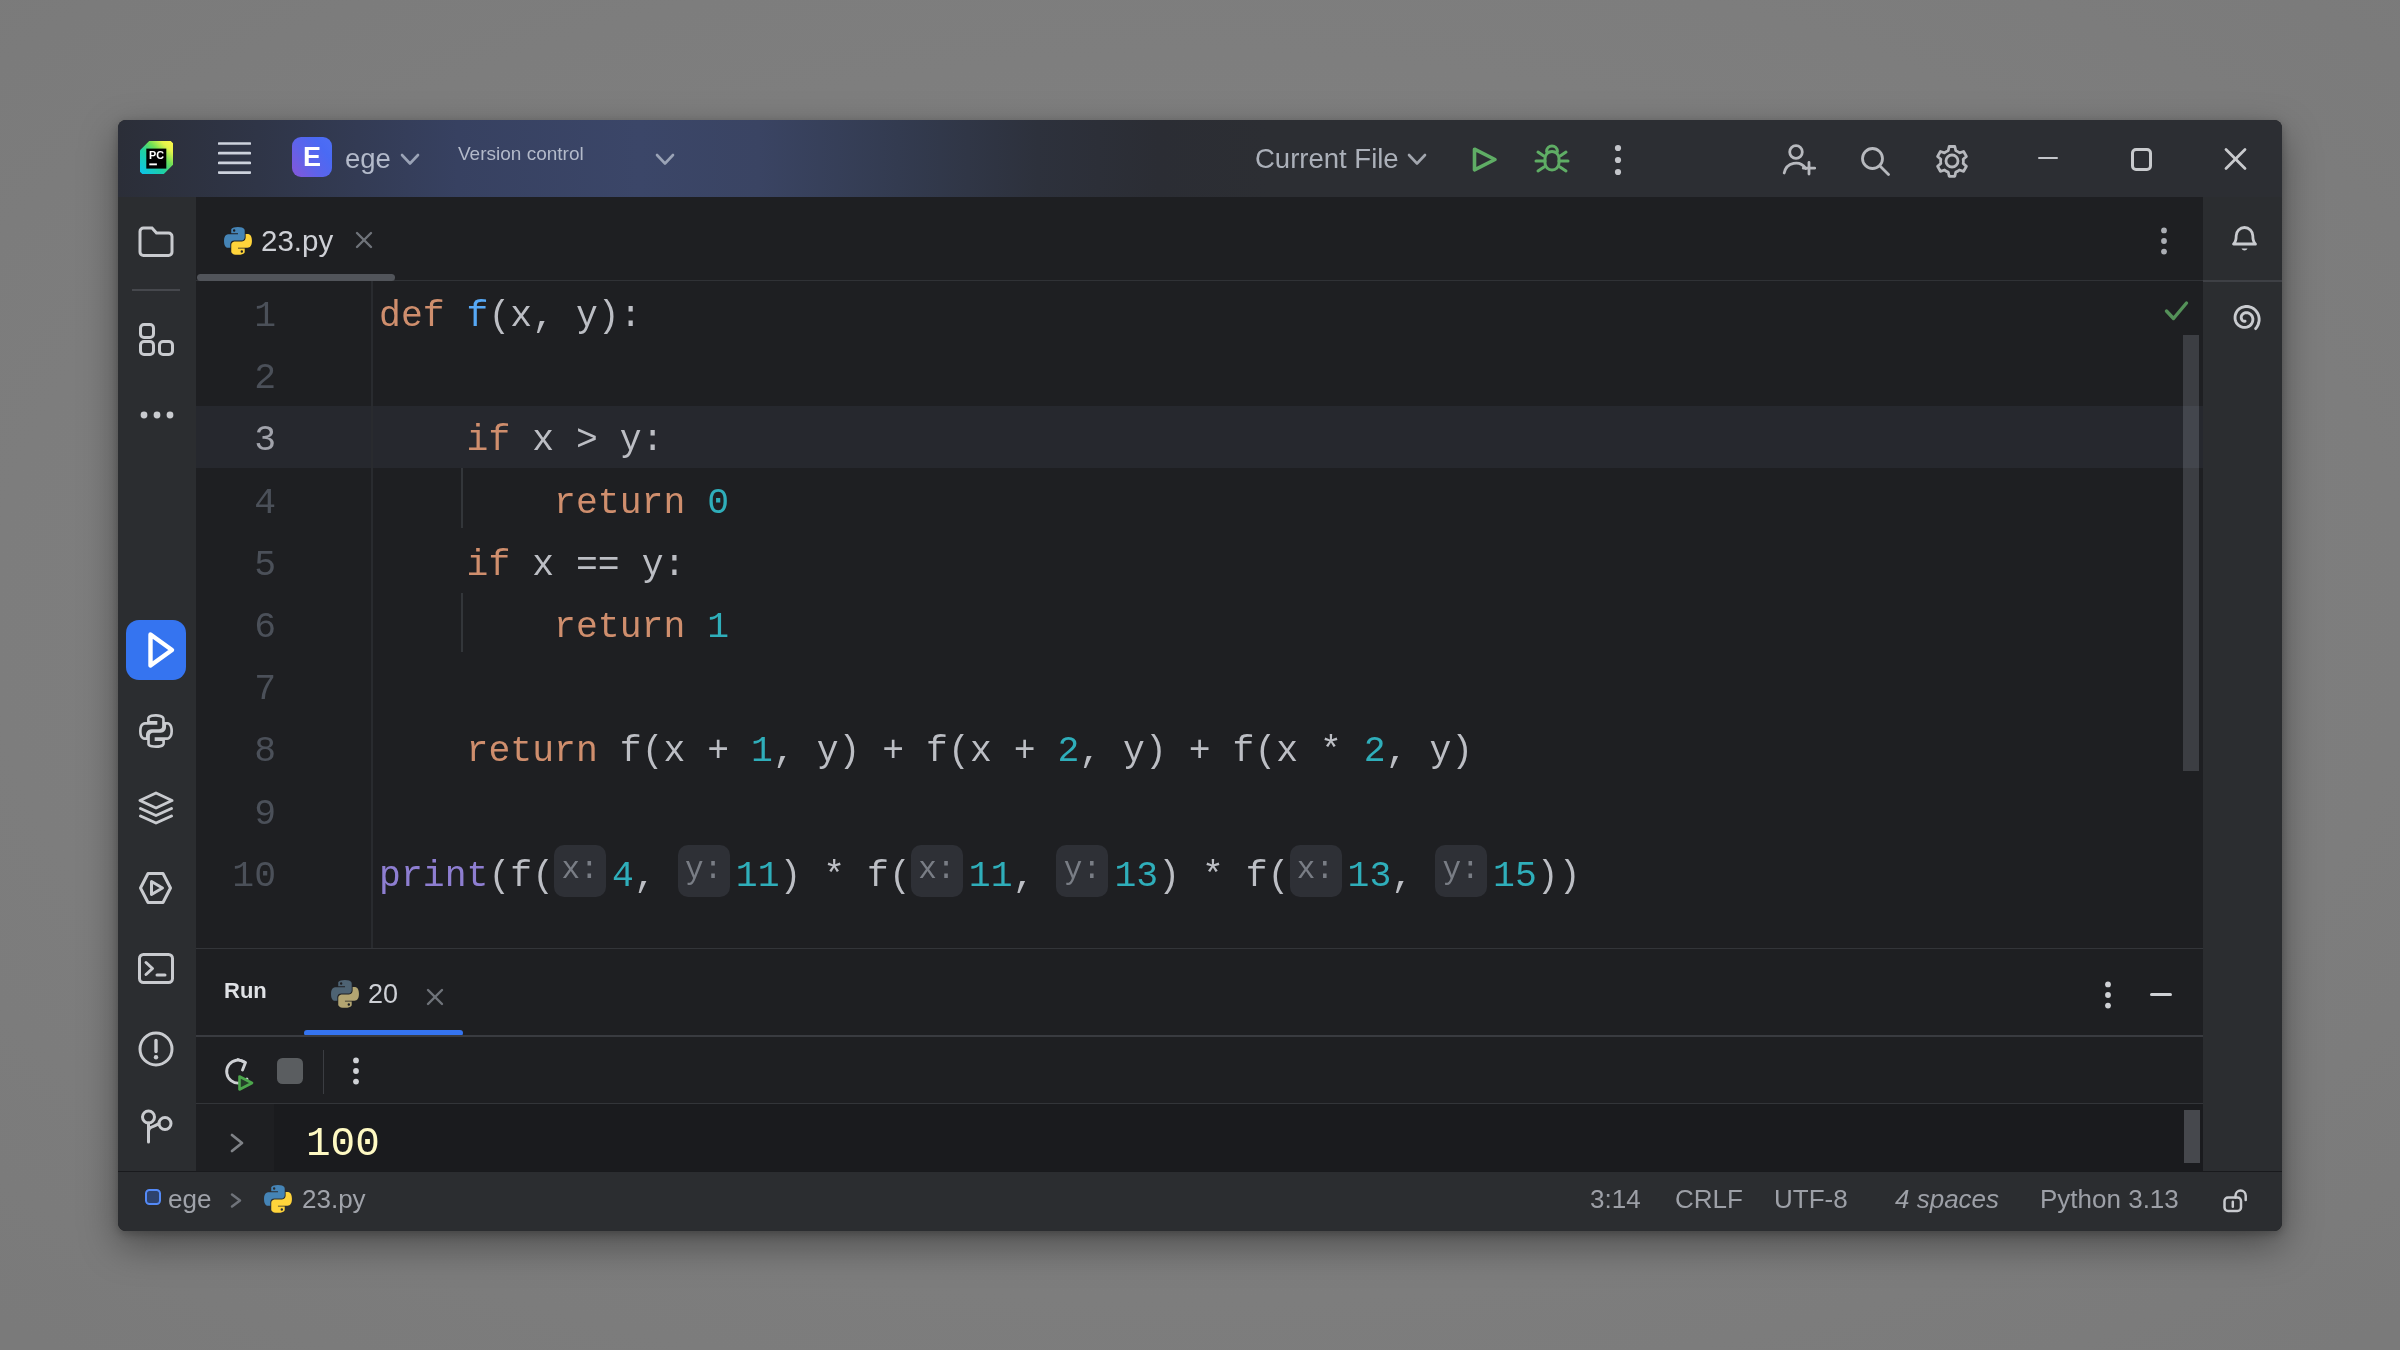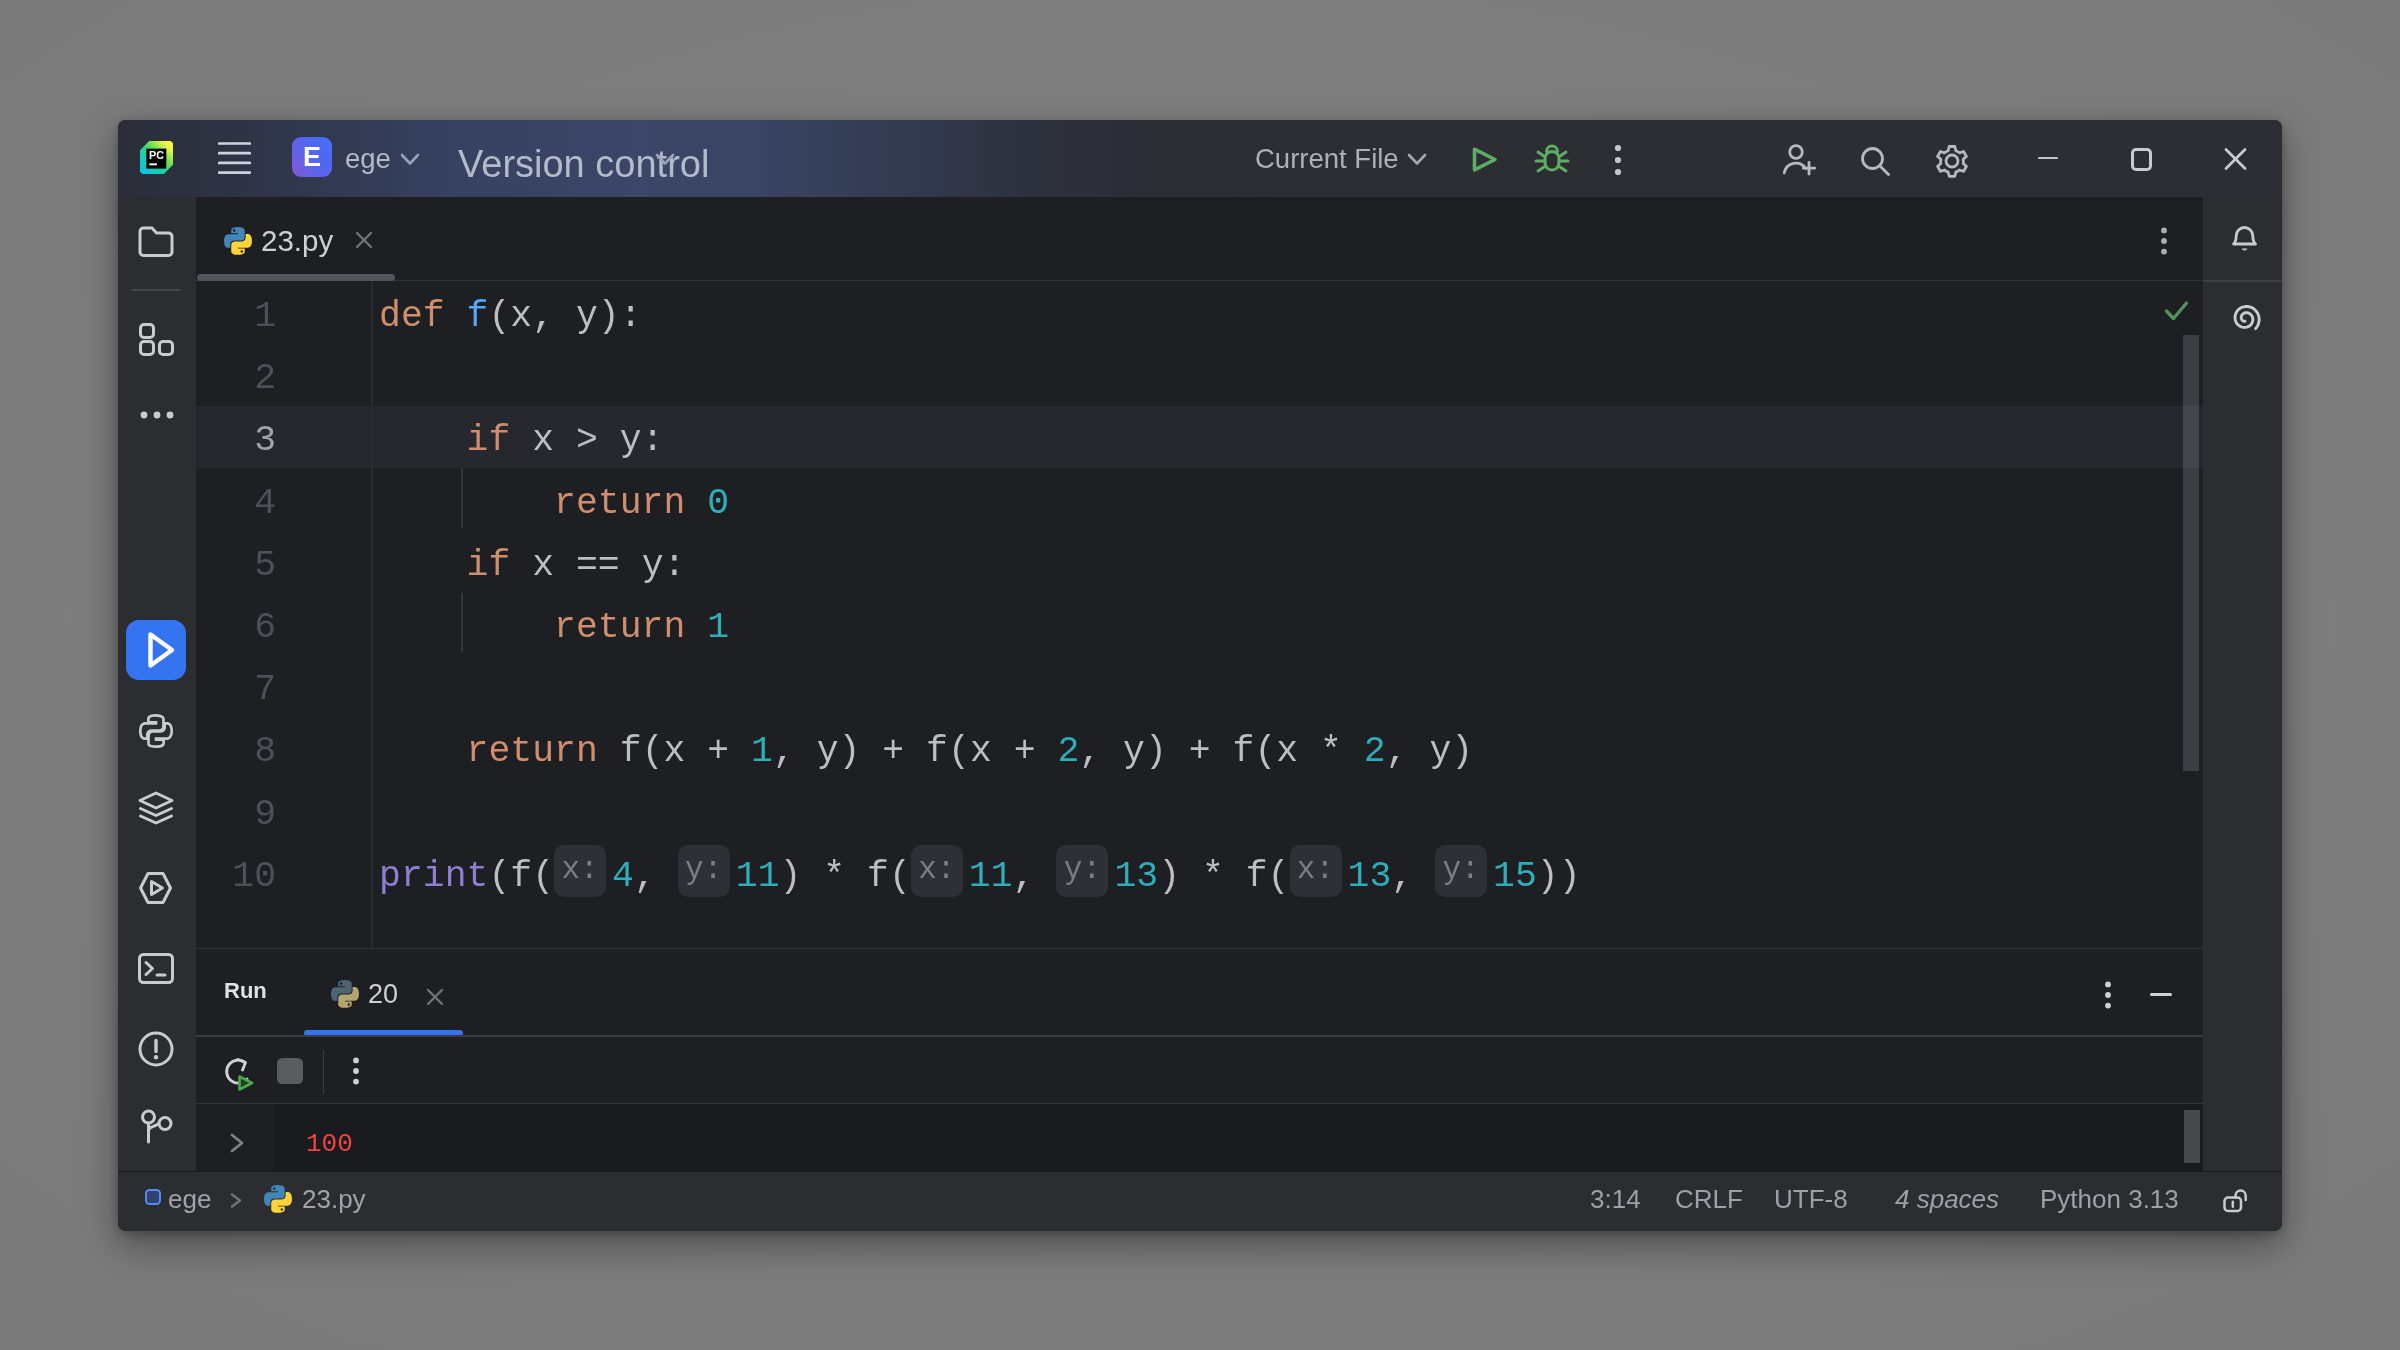--- a/index.html
+++ b/index.html
@@ -65,21 +65,21 @@
       </g>
     </svg>
 
     <div class="abs" style="left:174px;top:17px;width:40px;height:40px;border-radius:9px;
          background:linear-gradient(55deg,#8656D8 0%,#5E63EA 40%,#4A6AF4 75%,#4E6FF5 100%);
          text-align:center;font-size:27px;line-height:41px;color:#fff;font-weight:600;">E</div>
     <div class="tbtext" style="left:227px;top:23px;">ege</div>
     <svg class="abs" style="left:282px;top:33px" width="20" height="13" viewBox="0 0 20 13">
       <polyline points="2,2 10,10.5 18,2" fill="none" stroke="#9AA3B6" stroke-width="2.6" stroke-linecap="round" stroke-linejoin="round"></polyline>
     </svg>
-    <div class="tbtext" style="left:340px;top:23px;font-size:38px;">Version control</div>
+    <div class="tbtext" style="left:340px;top:23px;font-size:19px;">Version control</div>
     <svg class="abs" style="left:537px;top:33px" width="20" height="13" viewBox="0 0 20 13">
       <polyline points="2,2 10,10.5 18,2" fill="none" stroke="#9AA3B6" stroke-width="2.6" stroke-linecap="round" stroke-linejoin="round"></polyline>
     </svg>
 
     <div class="tbtext" style="left:1137px;top:23px;color:#ABB0B9;">Current File</div>
     <svg class="abs" style="left:1289px;top:33px" width="20" height="13" viewBox="0 0 20 13">
       <polyline points="2,2 10,10.5 18,2" fill="none" stroke="#A2A6AE" stroke-width="2.6" stroke-linecap="round" stroke-linejoin="round"></polyline>
     </svg>
 
     <svg class="abs" style="left:1352px;top:24px" width="30" height="31" viewBox="0 0 30 31">
@@ -313,21 +313,21 @@
           <circle cx="6" cy="14" r="2.9"></circle>
           <circle cx="6" cy="24.6" r="2.9"></circle>
         </g>
     </svg>
     <div class="abs" style="left:0;top:155px;width:2007px;height:1px;background:#333539;"></div>
 
     <div class="abs" style="left:78px;top:156px;width:1929px;height:67px;background:#1A1B1E;"></div>
     <svg class="abs" style="left:33px;top:184px" width="16" height="22" viewBox="0 0 16 22">
       <polyline points="3,3 13,11 3,19" fill="none" stroke="#7F8287" stroke-width="2.8" stroke-linecap="round" stroke-linejoin="round"></polyline>
     </svg>
-    <div class="abs" style="left:110px;top:165px;font-family:'Liberation Mono',monospace;font-size:26px;line-height:62.2px;color:#ef4444;">100</div>
+    <div class="abs" style="left:110px;top:165px;font-family:'Liberation Mono',monospace;font-size:41px;line-height:62.2px;color:#fef9c3;">100</div>
     <div class="abs" style="left:1988px;top:162px;width:16px;height:53px;background:#46484D;"></div>
   </div>
   <div id="statusbar">
     <div class="abs" style="left:0;top:0;width:2164px;height:1px;background:#191A1D;"></div>
     <div class="abs" style="left:26.7px;top:18px;width:16px;height:16px;border:2.6px solid #548AF7;border-radius:4.5px;background:#2E436E;"></div>
     <div class="sbtext" style="left:50px;color:#A0A3AA;">ege</div>
     <svg class="abs" style="left:111px;top:21px" width="14" height="17" viewBox="0 0 14 17">
       <polyline points="3,2.5 11,8.5 3,14.5" fill="none" stroke="#6F737A" stroke-width="2.5" stroke-linecap="round" stroke-linejoin="round"></polyline>
     </svg>
     <svg class="abs" style="left:146px;top:14px" width="28" height="28" viewBox="0 0 256 255">

